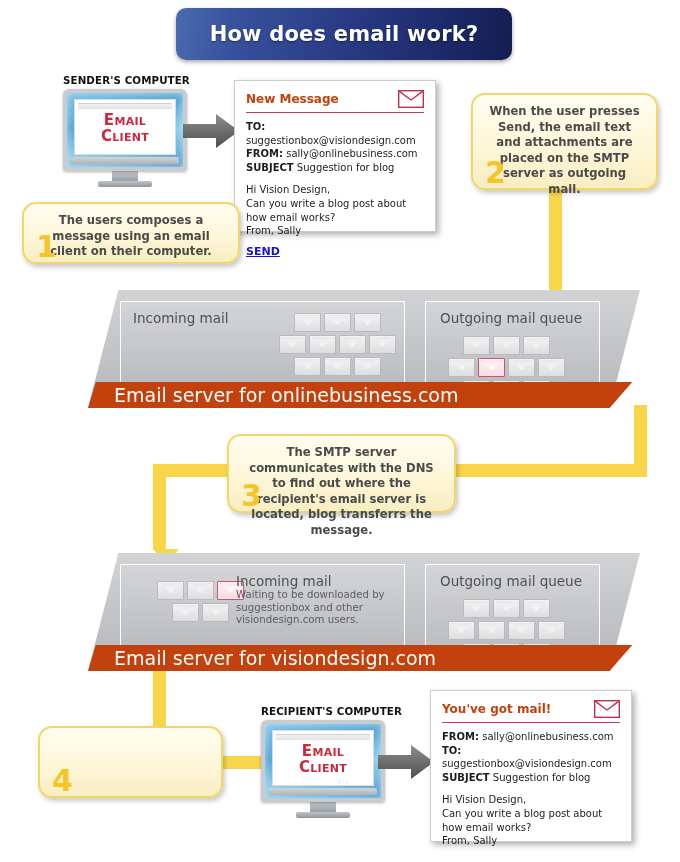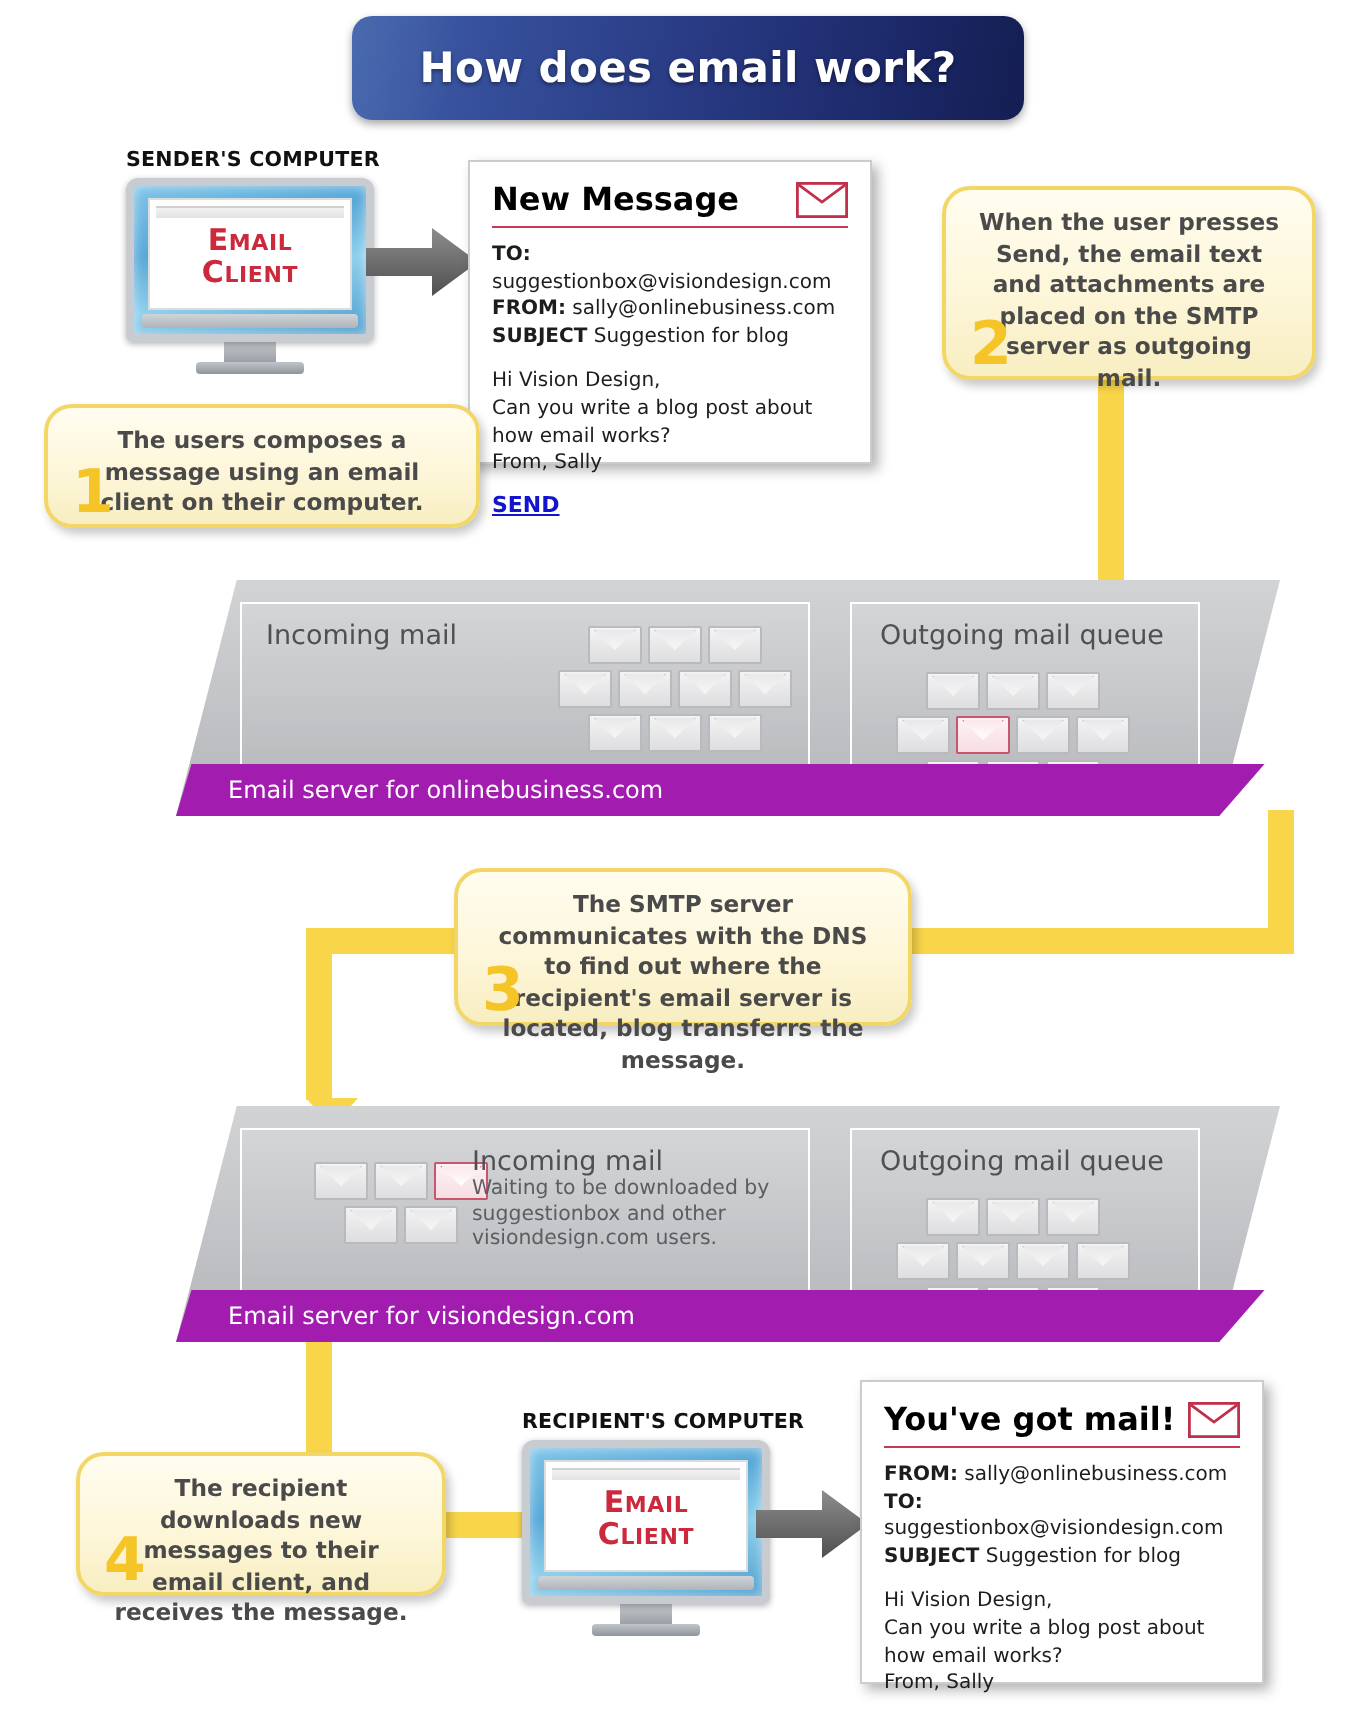--- a/index.html
+++ b/index.html
@@ -61,21 +61,21 @@
     background:#ffffff;
     border:1px solid #cccccc;
     box-shadow:3px 3px 6px rgba(0,0,0,.30);
     padding:9px 11px 9px 11px;
   }
   .mail-head {
     display:flex; align-items:center; justify-content:space-between;
     border-bottom:1.6px solid #c83a52; padding-bottom:4px; margin-bottom:7px;
   }
   .mail-head .mh-title {
-    color:#000000; font-size:16px; font-weight:bold;
+    color:#c2410c; font-size:12px; font-weight:bold;
   }
   .mail-body { font-size:10px; line-height:13.6px; color:#1d1d1d; }
   .mail-body b { font-weight:bold; }
   .mail-sep { height:9px; }
   .send-link {
     text-align:left; margin-top:7px;
     color:#1414cc; font-size:11px; font-weight:bold; text-decoration:underline;
   }
   .env-ico { width:26px; height:18px; }
 
@@ -118,24 +118,24 @@
 
   
   .server { position:absolute; }
   .slab {
     position:absolute; inset:0;
     background:linear-gradient(180deg,#d2d3d5 0%,#c2c3c6 55%,#b4b5b8 100%);
     clip-path:polygon(5.5% 0%, 100% 0%, 94.5% 100%, 0% 100%);
   }
   .slab-label {
     position:absolute; left:0; right:0; bottom:0; height:26px;
-    background:#a21caf;
+    background:#c2410c;
     clip-path:polygon(1.4% 0%, 98.6% 0%, 94.5% 100%, 0% 100%);
     display:flex; align-items:center;
-    color:#fff; font-size:12px; padding-left:26px;
+    color:#fff; font-size:19px; padding-left:26px;
   }
   .bay {
     position:absolute; border:1.3px solid #ffffff;
     background:linear-gradient(180deg,rgba(255,255,255,.10),rgba(255,255,255,0));
   }
   .bay-title { font-size:13.5px; color:#4f5054; }
   .bay-sub { font-size:10.2px; color:#5c5d61; line-height:12.6px; }
   .env-row { display:flex; gap:3px; }
   .envb {
     width:27px; height:19px; border:1px solid #b9babd; border-radius:1px;
@@ -333,21 +333,20 @@
           <div class="envb"></div>
           <div class="envb"></div>
       </div>
     </div>
   </div>
   <div class="slab-label">Email server for visiondesign.com</div>
 </div>
 
 <div class="abs callout" style="left:38px;top:726px;width:185px;height:72px;">
   <span class="step-num">4</span>
-  <span>The recipient downloads new messages to their email client, and receives the message.</span>
 </div>
 
 <div class="abs computer" style="left:261px;top:705px;">
   <div class="comp-label">RECIPIENT'S COMPUTER</div>
   <div class="monitor">
     <div class="mon-win">
       <div class="mon-txt">Email</div>
       <div class="mon-txt">Client</div>
     </div>
   </div>

